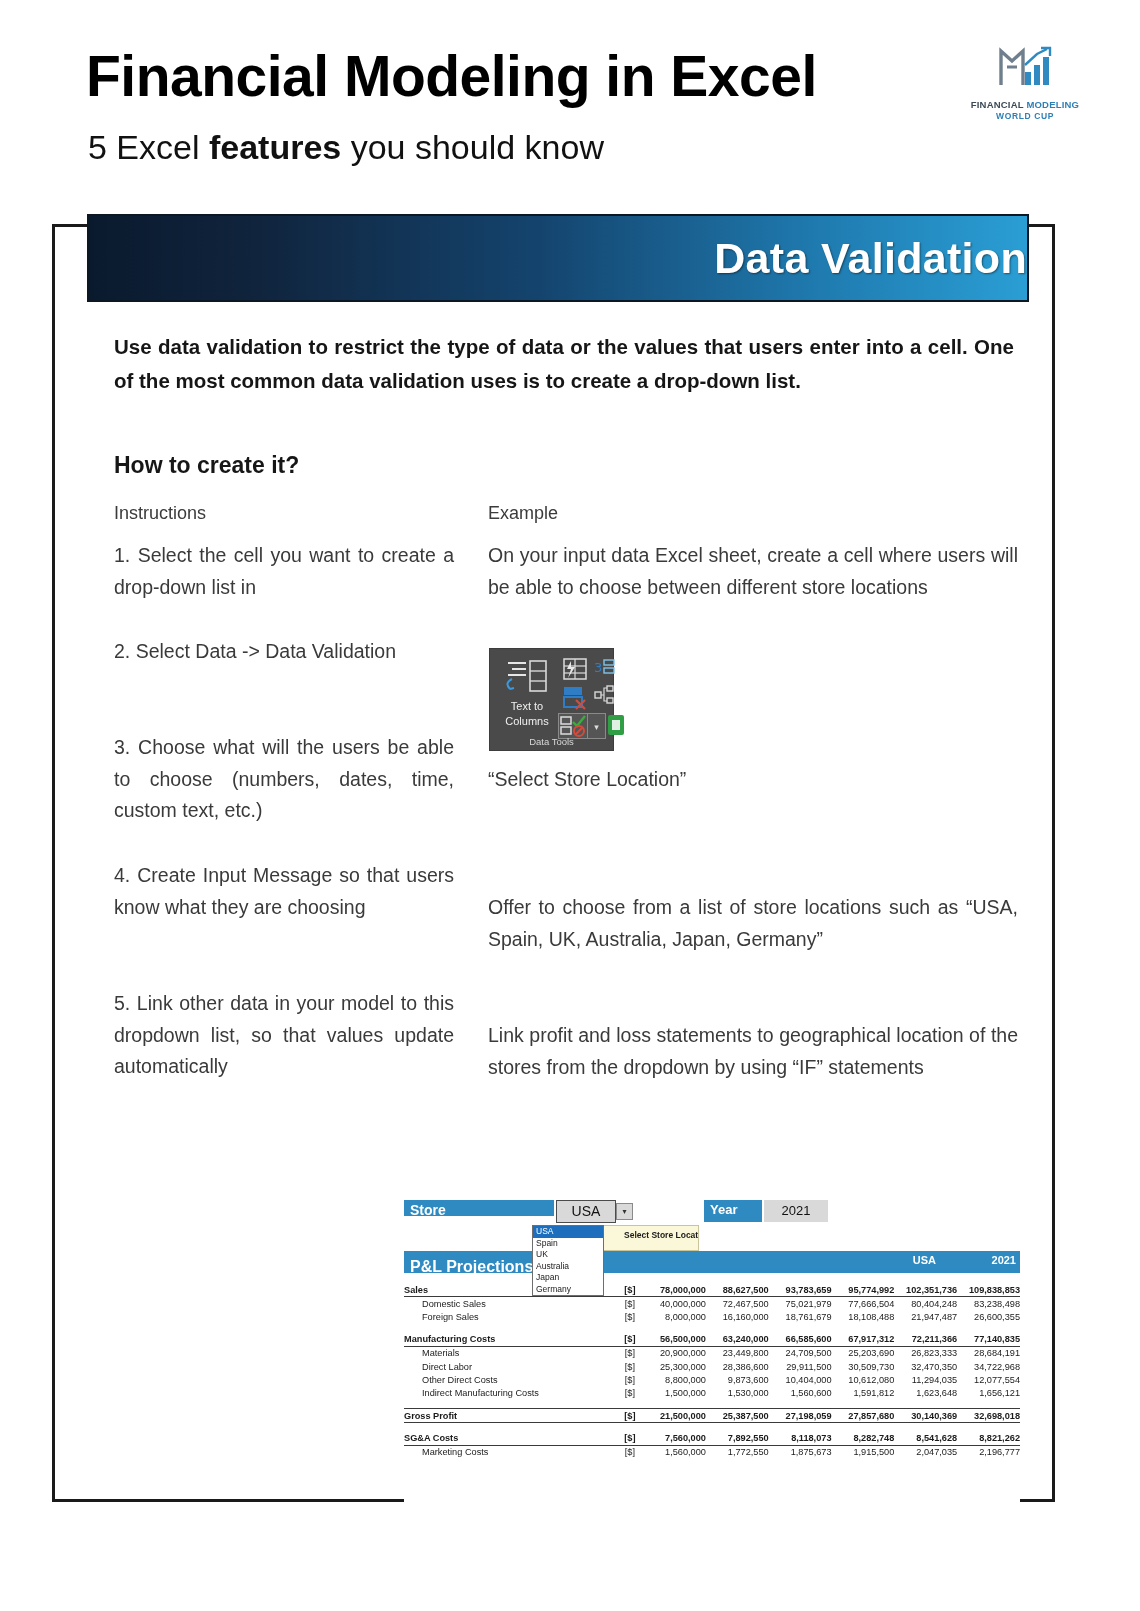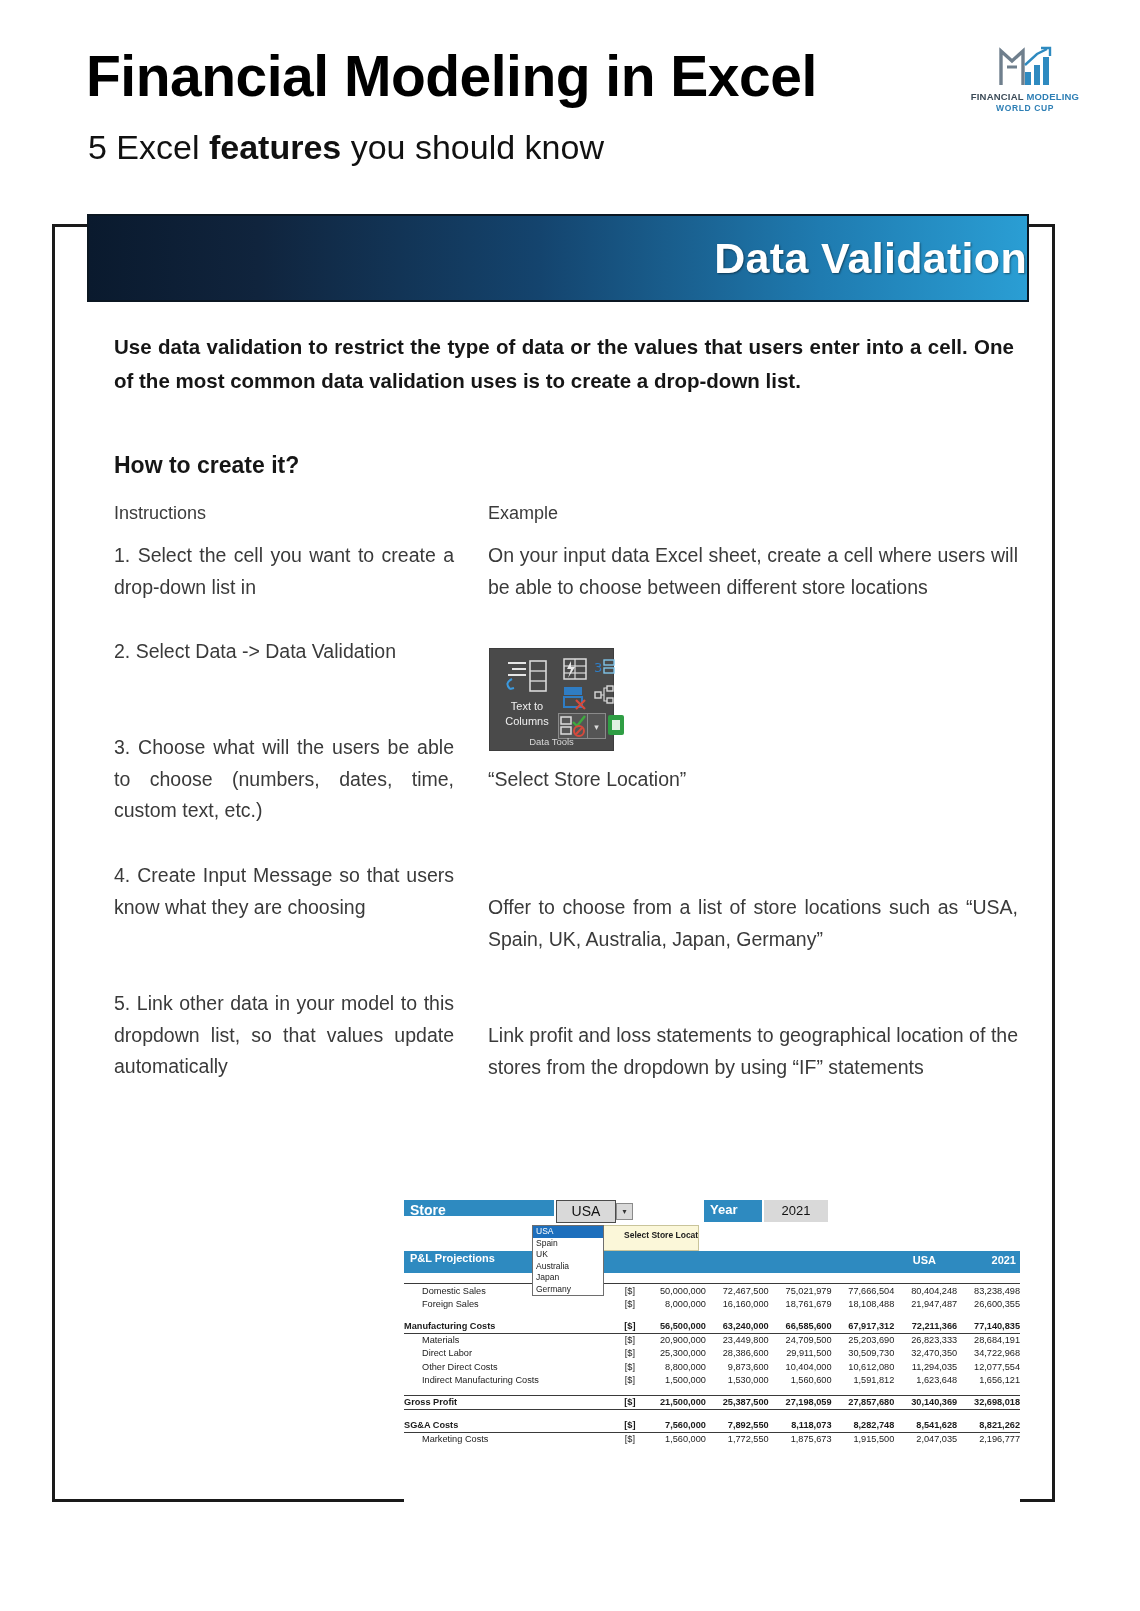--- a/index.html
+++ b/index.html
@@ -21,21 +21,21 @@
     color:#000; line-height:1.0; white-space:nowrap;
   }
   .title-sub {
     position:absolute; left:88px; top:128px;
     font-size:34px; color:#111; white-space:nowrap; font-weight:400;
   }
   .title-sub b { font-weight:bold; }
 
   .logo-wrap { position:absolute; left:965px; top:45px; width:120px; height:70px; text-align:center; }
   .logo-mark { width:60px; height:44px; margin:0 auto; display:block; }
-  .logo-line1 { font-size:9.5px; letter-spacing:.2px; color:#2e7fb5; font-weight:bold; margin-top:2px; }
+  .logo-line1 { font-size:9.5px; letter-spacing:.2px; color:#2e7fb5; font-weight:bold; margin-top:10px; }
   .logo-line1 .dark { color:#3b4a57; }
   .logo-line2 { font-size:8.5px; letter-spacing:.6px; color:#2e7fb5; font-weight:bold; margin-top:1px;}
 
   
   .card-border {
     position:absolute; left:52px; top:224px;
     width:1003px; height:1278px;
     border:3px solid #1a1a1a; background:#fff;
   }
   .banner {
@@ -147,21 +147,21 @@
   }
   .sh-year-val {
     position:absolute; left:360px; top:5px; width:64px; height:22px;
     background:#d9d9d9; color:#111; font-size:13px; text-align:center; line-height:21px;
   }
 
   .sh-pl-bar {
     position:absolute; left:0; top:56px; width:616px; height:22px;
     background:#2e8ac0;
   }
-  .sh-pl-title { position:absolute; left:6px; top:1px; color:#fff; font-weight:bold; font-size:11px; }
+  .sh-pl-title { position:absolute; left:6px; top:7px; color:#fff; font-weight:bold; font-size:16px; }
   .sh-pl-usa   { position:absolute; right:84px; top:3px; color:#fff; font-weight:bold; font-size:11px; }
   .sh-pl-year  { position:absolute; right:4px; top:3px; color:#fff; font-weight:bold; font-size:11px; }
 
   table.pl { position:absolute; left:0; top:88px; width:616px; border-collapse:collapse; }
   table.pl td { font-size:9.2px; padding:1.6px 0; color:#1b1b1b; vertical-align:bottom; }
   td.lbl     { width:210px; padding-left:6px; }
   td.lbl.ind { padding-left:18px; }
   td.unit    { width:26px; text-align:center; font-size:7px; color:#555; }
   td.num     { text-align:right; padding-right:7px; width:62px; white-space:nowrap; }
   tr.bold td { font-weight:bold; }
@@ -302,24 +302,34 @@
   <div class="sh-year-val">2021</div>
 
   <div class="sh-pl-bar">
     <span class="sh-pl-title">P&amp;L Projections</span>
     <span class="sh-pl-usa">USA</span>
     <span class="sh-pl-year">2021</span>
   </div>
 
   <table class="pl">
     <tbody id="pl-body">
+        <tr class="bold ">
+          <td class="lbl">Sales</td>
+          <td class="unit">[$]</td>
+          <td class="num">78,000,000</td>
+          <td class="num">88,627,500</td>
+          <td class="num">93,783,659</td>
+          <td class="num">95,774,992</td>
+          <td class="num">102,351,736</td>
+          <td class="num">109,838,853</td>
+        </tr>
         <tr class="topline ">
           <td class="lbl ind">Domestic Sales</td>
           <td class="unit">[$]</td>
-          <td class="num">50,000,000</td>
+          <td class="num">40,000,000</td>
           <td class="num">72,467,500</td>
           <td class="num">75,021,979</td>
           <td class="num">77,666,504</td>
           <td class="num">80,404,248</td>
           <td class="num">83,238,498</td>
         </tr>
         <tr class="">
           <td class="lbl ind">Foreign Sales</td>
           <td class="unit">[$]</td>
           <td class="num">8,000,000</td>

